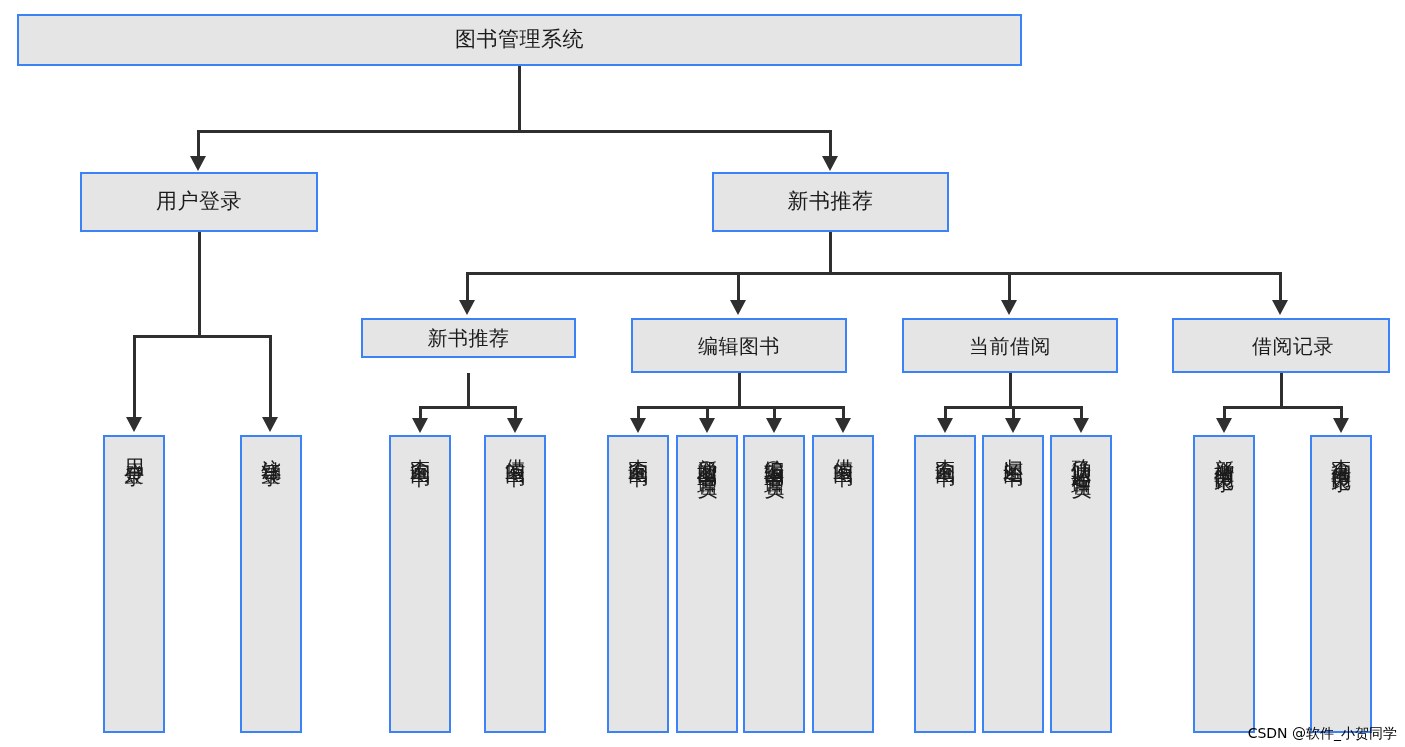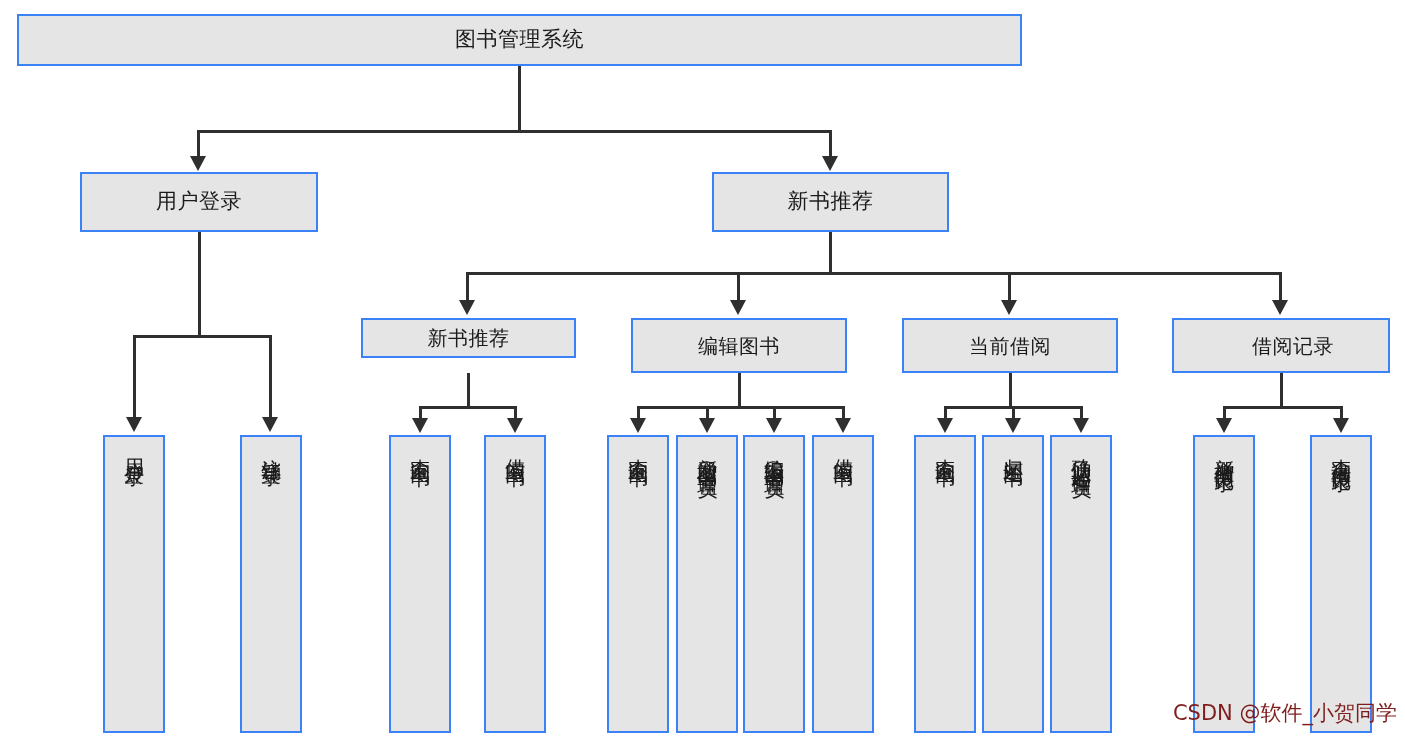--- a/index.html
+++ b/index.html
@@ -72,23 +72,23 @@
     height: 0;
     border-left: 8px solid transparent;
     border-right: 8px solid transparent;
     border-top: 15px solid #2f2f2f;
     z-index: 2;
   }
   
   #watermark {
     position: absolute;
     right: 8px;
-    bottom: 20px;
-    font-size: 21px;
-    color: #7f1d1d;
+    bottom: 4px;
+    font-size: 14px;
+    color: #000000;
     z-index: 6;
     white-space: nowrap;
     pointer-events: none;
   }
 </style>
 </head>
 <body>
 
 <div id="canvas">
 

